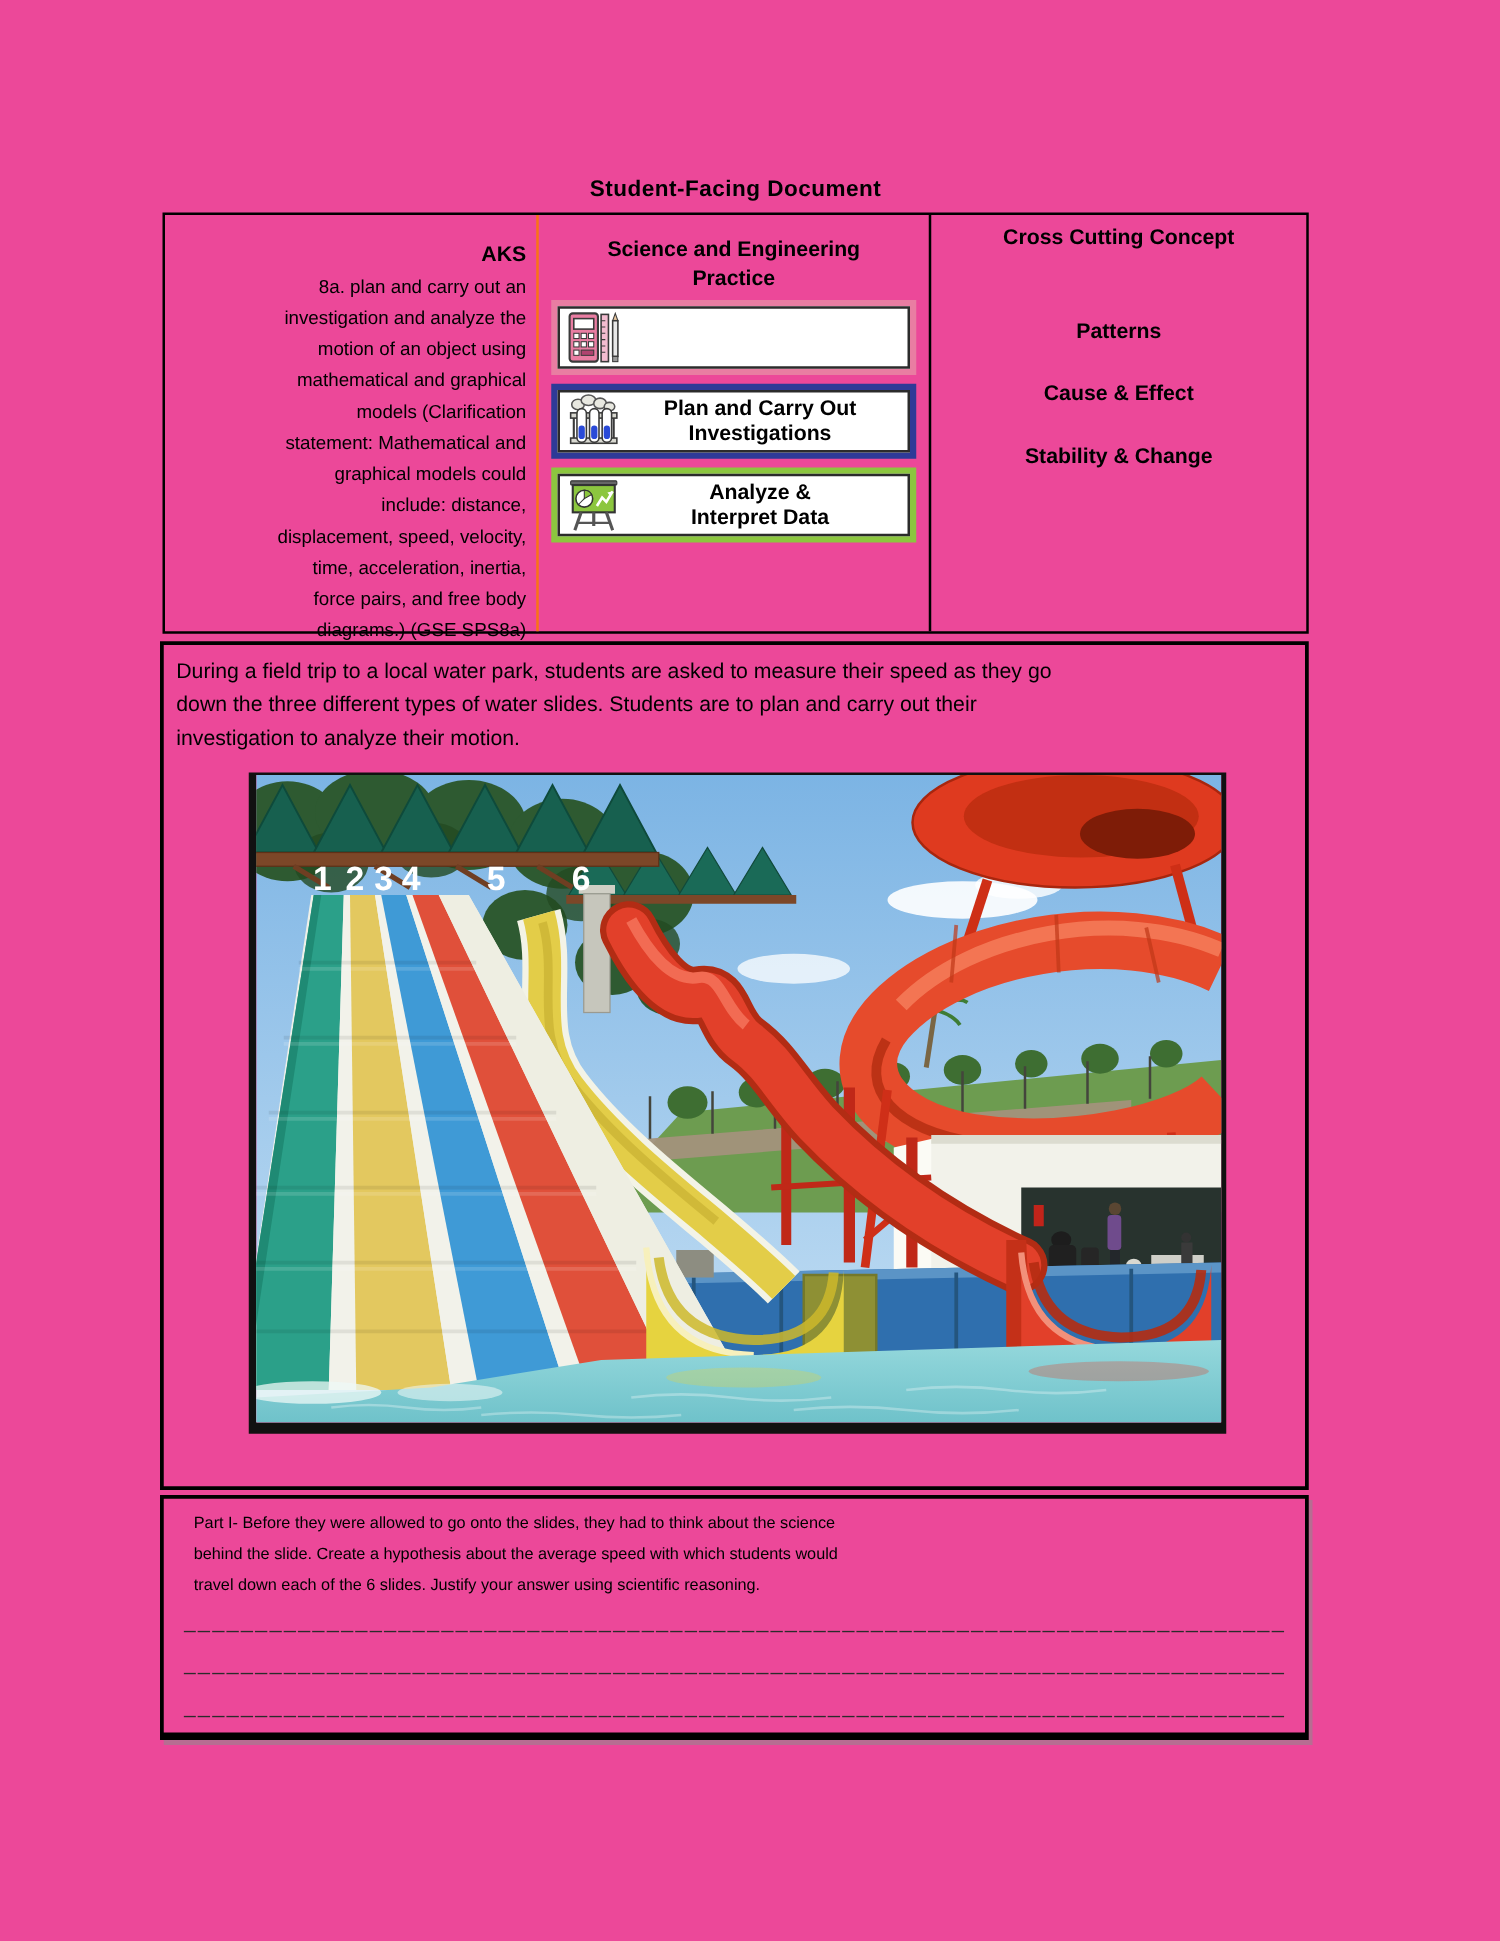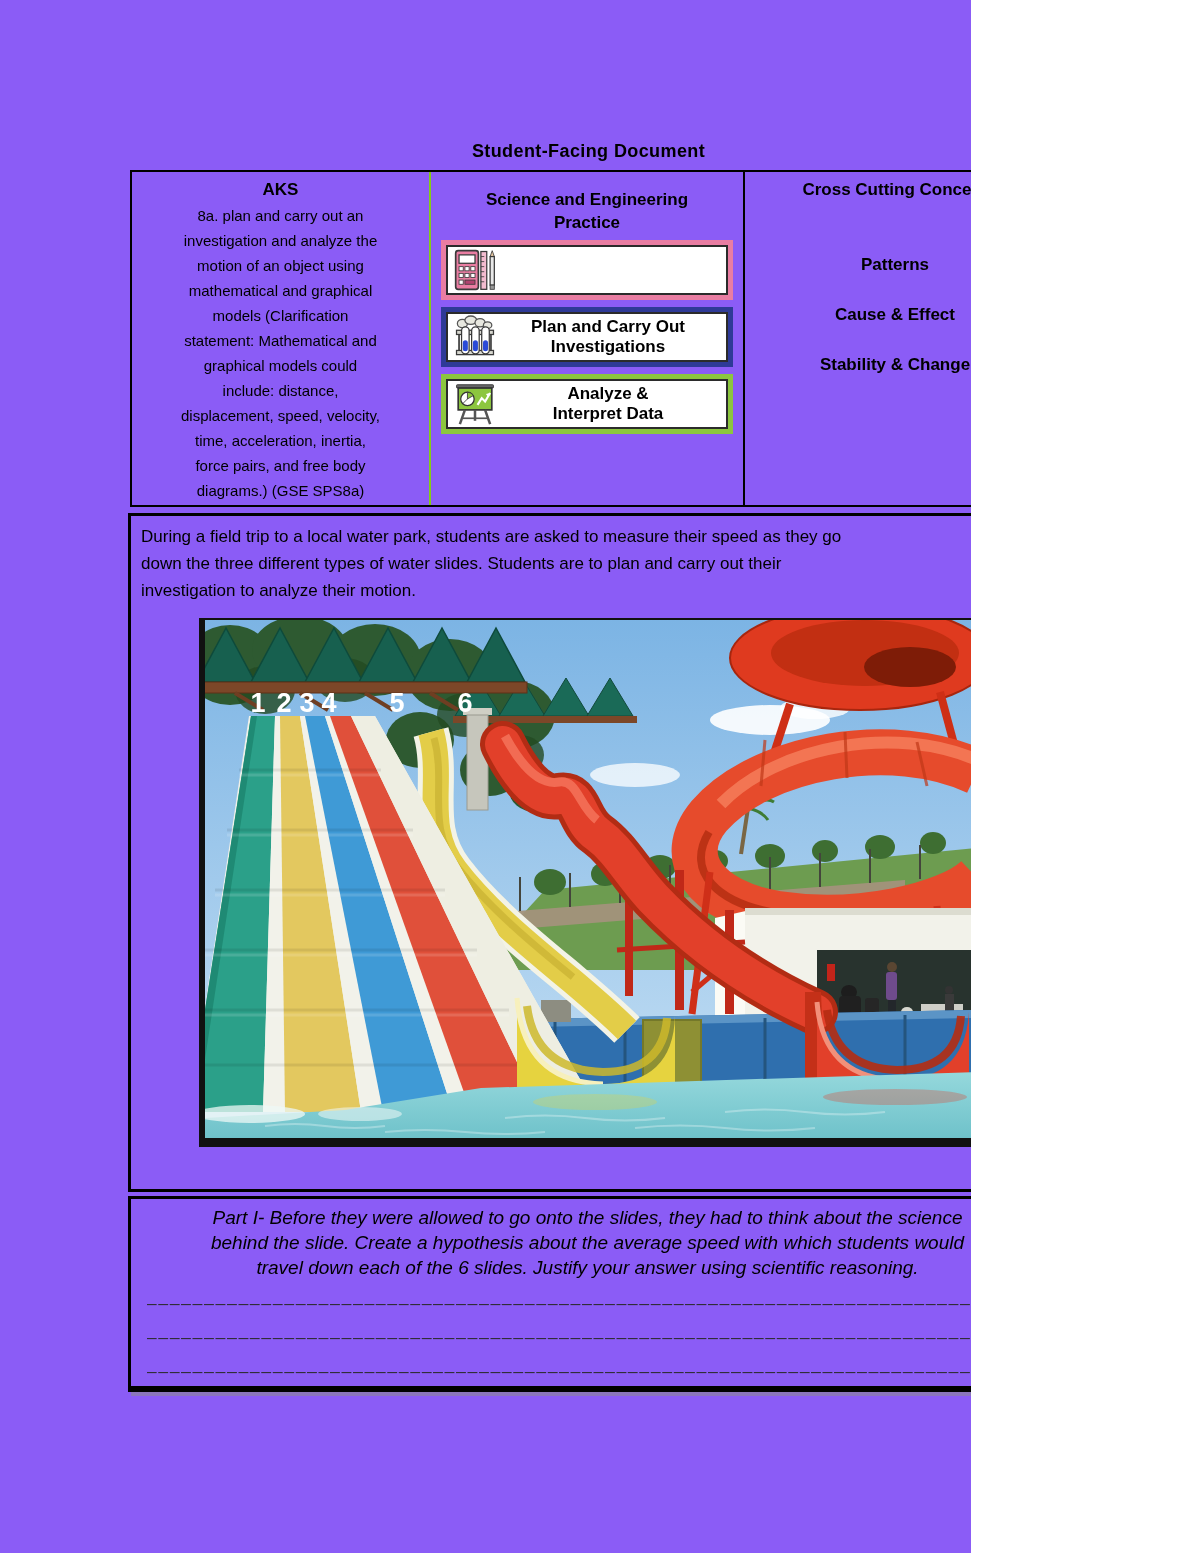--- a/index.html
+++ b/index.html
@@ -1,25 +1,25 @@
 <!DOCTYPE html>
 <html><head>
 <meta charset="utf-8">
 <style>
   html,body{margin:0;padding:0;background:#fff}
-  .page{position:relative;width:971px;height:1553px;background:#8b5cf6;overflow:hidden;
+  .page{position:relative;width:1200px;height:1553px;background:#ec4899;overflow:hidden;
         font-family:"Liberation Sans",sans-serif;color:#000}
   .title{position:absolute;left:130px;top:141px;width:917px;text-align:center;
          font-size:18px;font-weight:bold;letter-spacing:.4px}
   .pre{white-space:pre-line}
   
   .tbl{position:absolute;left:130px;top:170px;width:917px;height:337px;border:2px solid #000;
        display:flex;box-sizing:border-box}
   .col{box-sizing:border-box;height:100%}
-  .col-aks{width:299px;border-right:2px solid #84cc16;padding:6px 8px;text-align:center}
+  .col-aks{width:299px;border-right:2px solid #f97316;padding:20px 8px;text-align:right}
   .col-sep{width:314px;border-right:2px solid #000;padding:16px 10px;text-align:center}
   .col-ccc{flex:1;padding:6px;text-align:center}
   .cell-hd{font-size:17px;font-weight:bold;line-height:23px}
   .aks-body{font-size:15px;line-height:25px;margin-top:2px}
   .badges{margin-top:6px}
   .badge{margin:0 0 7px 0;padding:5px}
   .badge-pink{background:#e97da2}
   .badge-navy{background:#2e3a97}
   .badge-green{background:#8cc63f}
   .badge-in{background:#fff;border:2px solid #2b2b2b;height:46px;display:flex;align-items:center;padding:0 6px}
@@ -32,21 +32,21 @@
   .scenario-box{position:absolute;left:128px;top:513px;width:919px;height:679px;
                 border:3px solid #000;box-sizing:border-box}
   .scenario-text{margin:7px 10px 0 10px;font-size:17px;line-height:27px}
   .photo-frame{position:absolute;left:199px;top:618px;width:772px;height:518px;
                border:solid #111;border-width:2px 4px 9px 6px}
   .photo-frame svg{display:block;width:772px;height:518px}
   
   .part1-box{position:absolute;left:128px;top:1196px;width:919px;height:196px;
              border:3px solid #000;border-bottom-width:6px;box-sizing:border-box;
              box-shadow:3px 4px 0 rgba(140,140,140,.55)}
-  .part1-text{margin:6px 24px 0;text-align:center;font-style:italic;font-size:19px;line-height:25px}
+  .part1-text{margin:6px 24px 0;font-size:13px;line-height:25px}
   .blank{margin:0 16px;font-size:17px;letter-spacing:2px;line-height:34px;
          white-space:nowrap;overflow:hidden;color:#2b2b2b}
 </style>
 </head>
 <body>
 
 <div class="page">
 
   <div class="title">Student-Facing Document</div>
 

